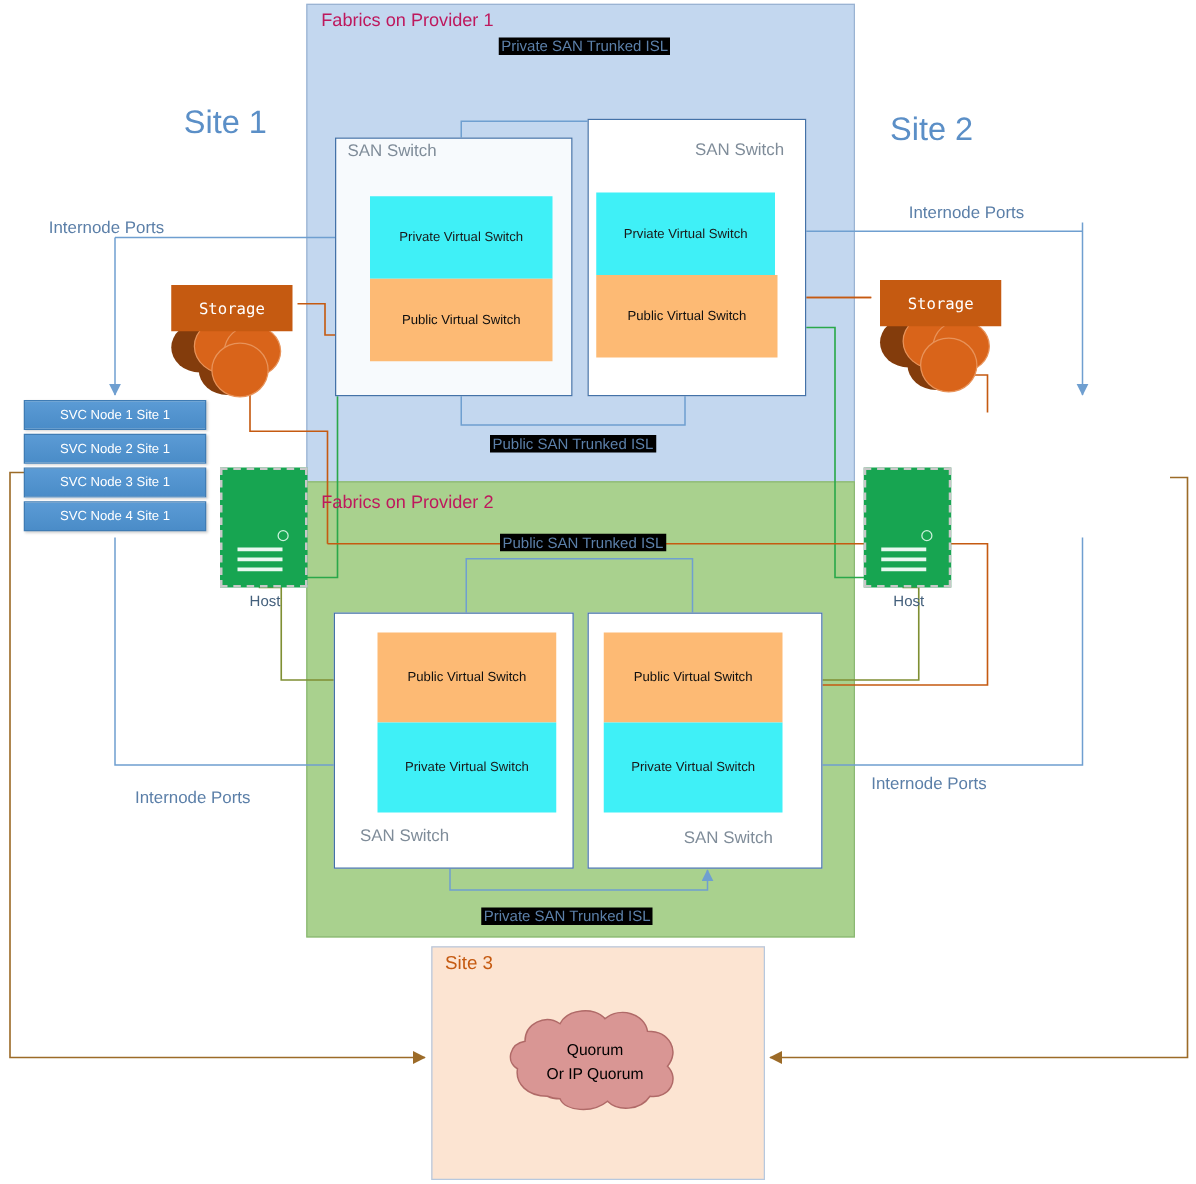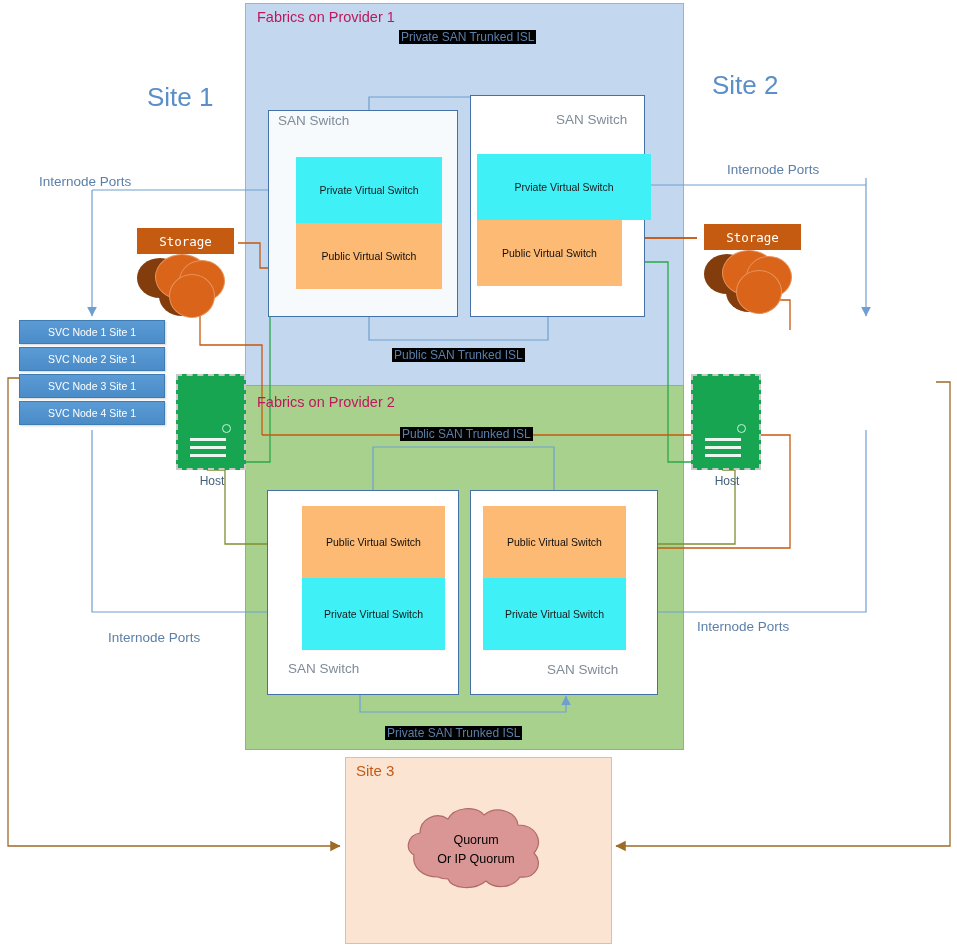--- a/index.html
+++ b/index.html
@@ -30,38 +30,38 @@
   .san2-label{left:556px;top:112px;}
   .san3-label{left:288px;top:661px;}
   .san4-label{left:547px;top:662px;}
 
   
   .vsw{display:flex;align-items:center;justify-content:center;font-size:10.5px;color:#1a1a1a;text-align:center;}
   .priv{background:#3ff0f7;}
   .pub{background:#fdba74;color:#0f0f0f;}
   .v1a{left:296px;top:157px;width:146px;height:66px;}
   .v1b{left:296px;top:223px;width:146px;height:66px;}
-  .v2a{left:477px;top:154px;width:174px;height:66px;}
+  .v2a{left:477px;top:154px;width:143px;height:66px;}
   .v2b{left:477px;top:220px;width:145px;height:66px;}
   .v3a{left:302px;top:506px;width:143px;height:72px;}
   .v3b{left:302px;top:578px;width:143px;height:72px;}
   .v4a{left:483px;top:506px;width:143px;height:72px;}
   .v4b{left:483px;top:578px;width:143px;height:72px;}
 
   
   .isl{font-size:12px;color:#5b7fa8;background:#000000;padding:0 2px;}
   .isl1{left:399px;top:30px;}
   .isl2{left:392px;top:348px;}
   .isl3{left:400px;top:427px;}
   .isl4{left:385px;top:726px;}
 
   
   .site-h{font-size:26px;color:#5b8fc7;}
   .site1-h{left:147px;top:82px;}
-  .site2-h{left:712px;top:70px;}
+  .site2-h{left:712px;top:88px;}
 
   
   .inode{font-size:13.5px;color:#5b7fa8;}
   .in1{left:39px;top:174px;}
   .in2{left:727px;top:162px;}
   .in3{left:108px;top:630px;}
   .in4{left:697px;top:619px;}
 
   
   .svcstack{width:146px;}
@@ -69,21 +69,21 @@
   .svc2{left:793px;top:312px;}
   .svcnode{height:22px;margin-bottom:3px;background:linear-gradient(#5b9bd5,#4a8cc8);
            border:1px solid #3f7cb4;color:#ffffff;font-size:10.5px;
            display:flex;align-items:center;justify-content:center;
            box-shadow:1px 1px 2px rgba(0,0,0,.18);}
 
   
   .storage{width:105px;height:90px;}
   .st1{left:133px;top:228px;}
   .st2{left:700px;top:224px;}
-  .st-label{position:absolute;left:4px;top:0;width:97px;height:26px;background:#c55a11;
+  .st-label{position:absolute;left:4px;top:0;width:97px;height:37px;background:#c55a11;
             color:#fff;font-size:12.5px;display:flex;align-items:center;justify-content:center;
             font-family:"DejaVu Sans Mono", monospace;z-index:5;}
   .disk{position:absolute;border-radius:50%;}
   .d-dark{background:#833c0c;}
   .d-light{background:#d9641a;border:1px solid #e8935a;}
 
   
   .hostwrap{width:72px;}
   .h1{left:176px;top:374px;}
   .h2{left:691px;top:374px;}

